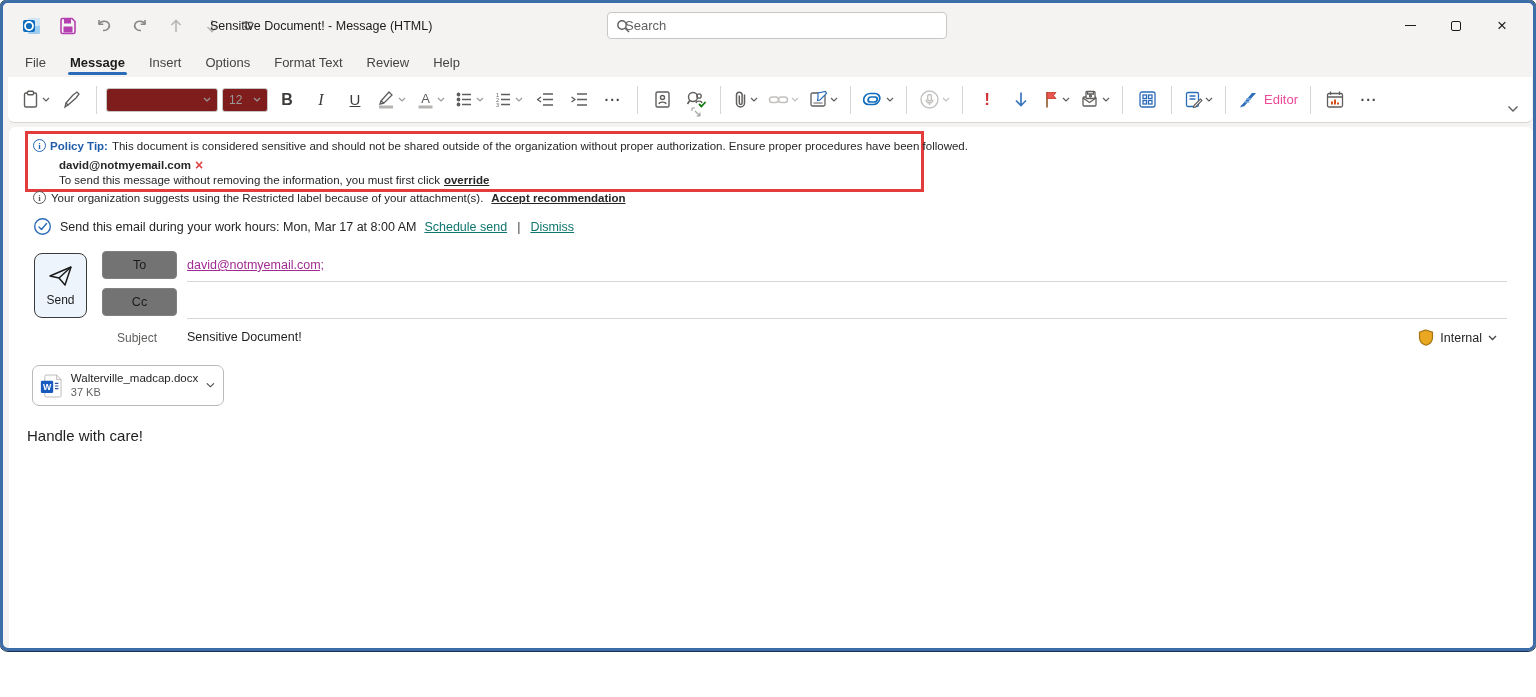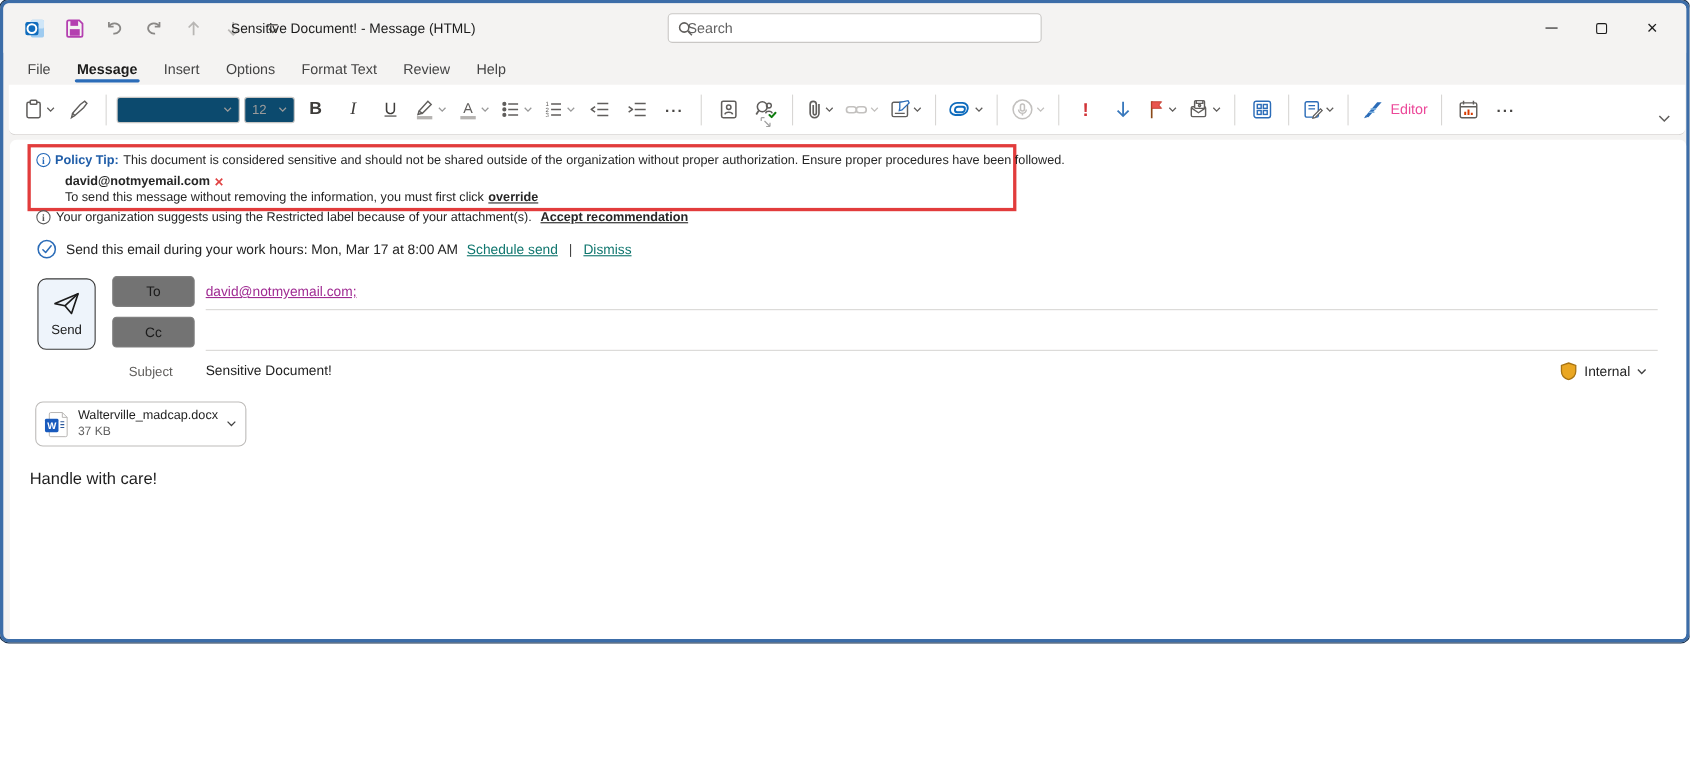--- a/index.html
+++ b/index.html
@@ -1,18 +1,18 @@
 <!DOCTYPE html>
 <html><head>
 <meta charset="utf-8">
 <style>
   * { margin:0; padding:0; box-sizing:border-box; }
   html,body { width:1536px; height:697px; font-family:"Liberation Sans", sans-serif; }
   .window {
-    position:relative; width:1536px; height:584px; overflow:hidden;
+    position:relative; width:1536px; height:651px; overflow:hidden;
     background:#f4f3f2; border:3px solid #3c6da8; outline:1px solid #16304f;
     border-radius:8px;
   }
   .abs { position:absolute; }
 
   
   .titlebar { position:absolute; left:0; top:0; width:100%; height:45px; background:#f4f3f2; }
   .qat { position:absolute; left:14px; top:0; height:45px; display:flex; align-items:center; gap:6px; }
   .qat-btn { width:30px; height:30px; display:flex; align-items:center; justify-content:center; border-radius:4px; }
   .win-title { position:absolute; left:207px; top:0; height:45px; display:flex; align-items:center; font-size:12.5px; color:#1b1b1b; }
@@ -35,21 +35,21 @@
 
   
   .ribbon {
     position:absolute; left:5px; top:74px; width:1524px; height:46px; background:#fff;
     border-bottom:1px solid #d8d6d4; border-radius:0 0 6px 6px;
     display:flex; align-items:center; padding:0 10px; gap:4px;
   }
   .rb { height:32px; min-width:30px; padding:0 3px; display:flex; align-items:center; justify-content:center; gap:2px; border-radius:4px; color:#484644; }
   .rb svg { display:block; }
   .rdiv { width:1px; height:28px; background:#d8d6d4; margin:0 5px; flex:none; }
-  .combo { height:24px; background:#0c4a6e; border:1px solid #c8c6c4; border-radius:3px; display:flex; align-items:center; justify-content:space-between; padding:0 6px; color:#9a9a9a; font-size:12px; }
+  .combo { height:24px; background:#7f1d1d; border:1px solid #c8c6c4; border-radius:3px; display:flex; align-items:center; justify-content:space-between; padding:0 6px; color:#9a9a9a; font-size:12px; }
   .btxt { font-size:16px; font-weight:bold; color:#3e3c3a; }
   .itxt { font-size:16px; font-style:italic; font-family:"Liberation Serif", serif; color:#3e3c3a; }
   .utxt { font-size:15px; text-decoration:underline; color:#3e3c3a; }
   .dots { font-size:14px; font-weight:bold; color:#484644; letter-spacing:1px; }
   .editor-label { font-size:13px; color:#ec4899; margin-left:4px; }
   .launcher { position:absolute; left:688px; top:100px; }
 
   
   .surface { position:absolute; left:6px; top:124px; width:1524px; height:567px; background:#fff; border-radius:6px 6px 0 0; }
 

